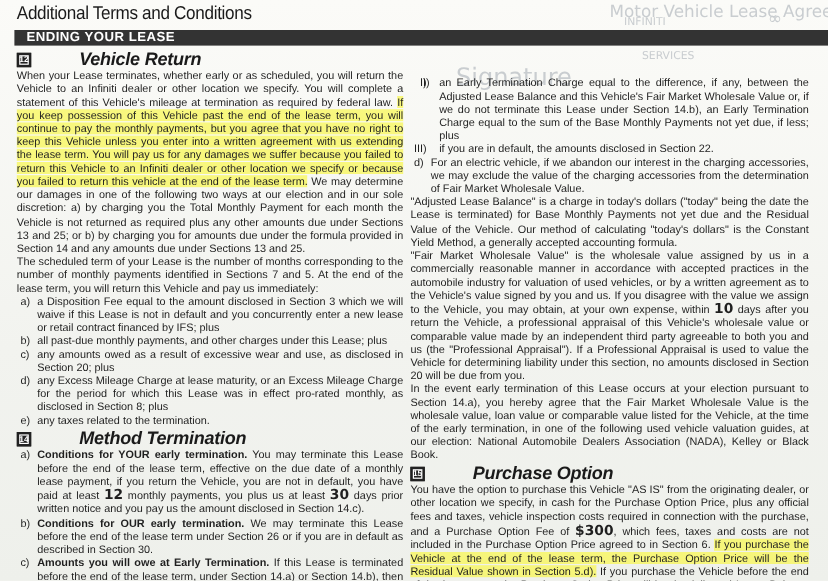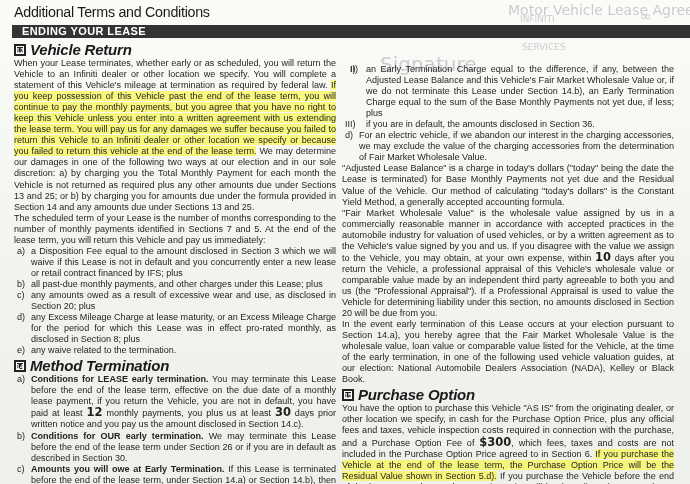--- a/index.html
+++ b/index.html
@@ -42,41 +42,42 @@
     display: flex; align-items: center; gap: 4px; margin: 1px 0 0 0; height: 17px;
   }
   .badge {
     display: inline-block; width: 12px; height: 12px; background: #222; color: #fff;
     font-size: 7px; font-weight: bold; line-height: 12px; text-align: center;
     border: 1px solid #222; outline: 1px solid #fff; outline-offset: -3px;
   }
   .sec-title {
     font-size: 15px; font-weight: bold; font-style: italic; letter-spacing: -0.2px;
     color: #1a1a1a;
+    margin-left: 36px;
   }
   p { margin: 0; }
   .hl { background: rgba(248, 247, 86, 0.75); }
   ol.alpha, ol.roman { list-style: none; }
   ol.alpha > li { position: relative; padding-left: 17px; }
   ol.alpha > li > .mk { position: absolute; left: 3px; top: 0; }
   ol.roman > li { position: relative; padding-left: 24px; }
   ol.roman > li > .mk { position: absolute; left: 8px; top: 0; }
   .right-alpha > li { padding-left: 22px; }
   .right-alpha > li > .mk { left: 8px; }
   .big { font-weight: bold; font-size: 11.5px; font-family: "DejaVu Sans", sans-serif; }
   b.lead { font-weight: bold; }
 </style>
 </head>
 <body>
 
 <div class="page">
 
   <div class="ghost" style="left:508px;top:2px;font-size:14px;">Motor Vehicle Lease Agreement</div>
   <div class="ghost" style="left:520px;top:14px;font-size:9px;">INFINITI</div>
-  <div class="ghost" style="left:522px;top:42px;font-size:9px;">SERVICES</div>
+  <div class="ghost" style="left:535px;top:42px;font-size:9px;">SERVICES</div>
   <div class="ghost" style="left:380px;top:52px;font-size:20px;">Signature</div>
   <div class="ghost" style="left:640px;top:8px;font-size:14px;">∞</div>
 
   <div class="doc-title">Additional Terms and Conditions</div>
 
   <div class="bar">
     <span>ENDING YOUR LEASE</span>
   </div>
 
   <div class="col col-left">
@@ -90,31 +91,31 @@
       <span class="hl">If you keep possession of this Vehicle past the end of the lease term, you will continue to pay the monthly payments, but you agree that you have no right to keep this Vehicle unless you enter into a written agreement with us extending the lease term. You will pay us for any damages we suffer because you failed to return this Vehicle to an Infiniti dealer or other location we specify or because you failed to return this vehicle at the end of the lease term.</span>
       <span>We may determine our damages in one of the following two ways at our election and in our sole discretion: a) by charging you the Total Monthly Payment for each month the Vehicle is not returned as required plus any other amounts due under Sections 13 and 25; or b) by charging you for amounts due under the formula provided in Section 14 and any amounts due under Sections 13 and 25.</span>
     </p>
 
     <p>The scheduled term of your Lease is the number of months corresponding to the number of monthly payments identified in Sections 7 and 5. At the end of the lease term, you will return this Vehicle and pay us immediately:</p>
     <ol class="alpha">
       <li><span class="mk">a)</span><span>a Disposition Fee equal to the amount disclosed in Section 3 which we will waive if this Lease is not in default and you concurrently enter a new lease or retail contract financed by IFS; plus</span></li>
       <li><span class="mk">b)</span><span>all past-due monthly payments, and other charges under this Lease; plus</span></li>
       <li><span class="mk">c)</span><span>any amounts owed as a result of excessive wear and use, as disclosed in Section 20; plus</span></li>
       <li><span class="mk">d)</span><span>any Excess Mileage Charge at lease maturity, or an Excess Mileage Charge for the period for which this Lease was in effect pro-rated monthly, as disclosed in Section 8; plus</span></li>
-      <li><span class="mk">e)</span><span>any waive related to the termination.</span></li>
+      <li><span class="mk">e)</span><span>any taxes related to the termination.</span></li>
     </ol>
 
     <div class="sec-head">
       <span class="badge">14</span>
       <span class="sec-title">Method Termination</span>
     </div>
     <ol class="alpha">
       <li>
         <span class="mk">a)</span>
-        <b class="lead">Conditions for LEASE early termination.</b>
+        <b class="lead">Conditions for YOUR early termination.</b>
         <span>You may terminate this Lease before the end of the lease term, effective on the due date of a monthly lease payment, if you return the Vehicle, you are not in default, you have paid at least</span>
         <span class="big">12</span>
         <span>monthly payments, you plus us at least</span>
         <span class="big">30</span>
         <span>days prior written notice and you pay us the amount disclosed in Section 14.c).</span>
       </li>
       <li>
         <span class="mk">b)</span>
         <b class="lead">Conditions for OUR early termination.</b>
         <span>We may terminate this Lease before the end of the lease term under Section 26 or if you are in default as described in Section 30.</span>
@@ -124,21 +125,21 @@
         <b class="lead">Amounts you will owe at Early Termination.</b>
         <span>If this Lease is terminated before the end of the lease term, under Section 14.a) or Section 14.b), then you will pay us:</span>
       </li>
     </ol>
   </div>
 
   <div class="col col-right">
     <ol class="roman">
       <li><span class="mk">I)</span></li>
       <li><span class="mk">II)</span><span>an Early Termination Charge equal to the difference, if any, between the Adjusted Lease Balance and this Vehicle's Fair Market Wholesale Value or, if we do not terminate this Lease under Section 14.b), an Early Termination Charge equal to the sum of the Base Monthly Payments not yet due, if less; plus</span></li>
-      <li><span class="mk" style="left:3px">III)</span><span>if you are in default, the amounts disclosed in Section 36.</span></li>
+      <li><span class="mk" style="left:3px">III)</span><span>if you are in default, the amounts disclosed in Section 22.</span></li>
     </ol>
     <ol class="alpha right-alpha">
       <li><span class="mk">d)</span><span>For an electric vehicle, if we abandon our interest in the charging accessories, we may exclude the value of the charging accessories from the determination of Fair Market Wholesale Value.</span></li>
     </ol>
     <p>"Adjusted Lease Balance" is a charge in today's dollars ("today" being the date the Lease is terminated) for Base Monthly Payments not yet due and the Residual Value of the Vehicle. Our method of calculating "today's dollars" is the Constant Yield Method, a generally accepted accounting formula.</p>
     <p>
       <span>"Fair Market Wholesale Value" is the wholesale value assigned by us in a commercially reasonable manner in accordance with accepted practices in the automobile industry for valuation of used vehicles, or by a written agreement as to the Vehicle's value signed by you and us. If you disagree with the value we assign to the Vehicle, you may obtain, at your own expense, within</span>
       <span class="big">10</span>
       <span>days after you return the Vehicle, a professional appraisal of this Vehicle's wholesale value or comparable value made by an independent third party agreeable to both you and us (the "Professional Appraisal"). If a Professional Appraisal is used to value the Vehicle for determining liability under this section, no amounts disclosed in Section 20 will be due from you.</span>
     </p>

